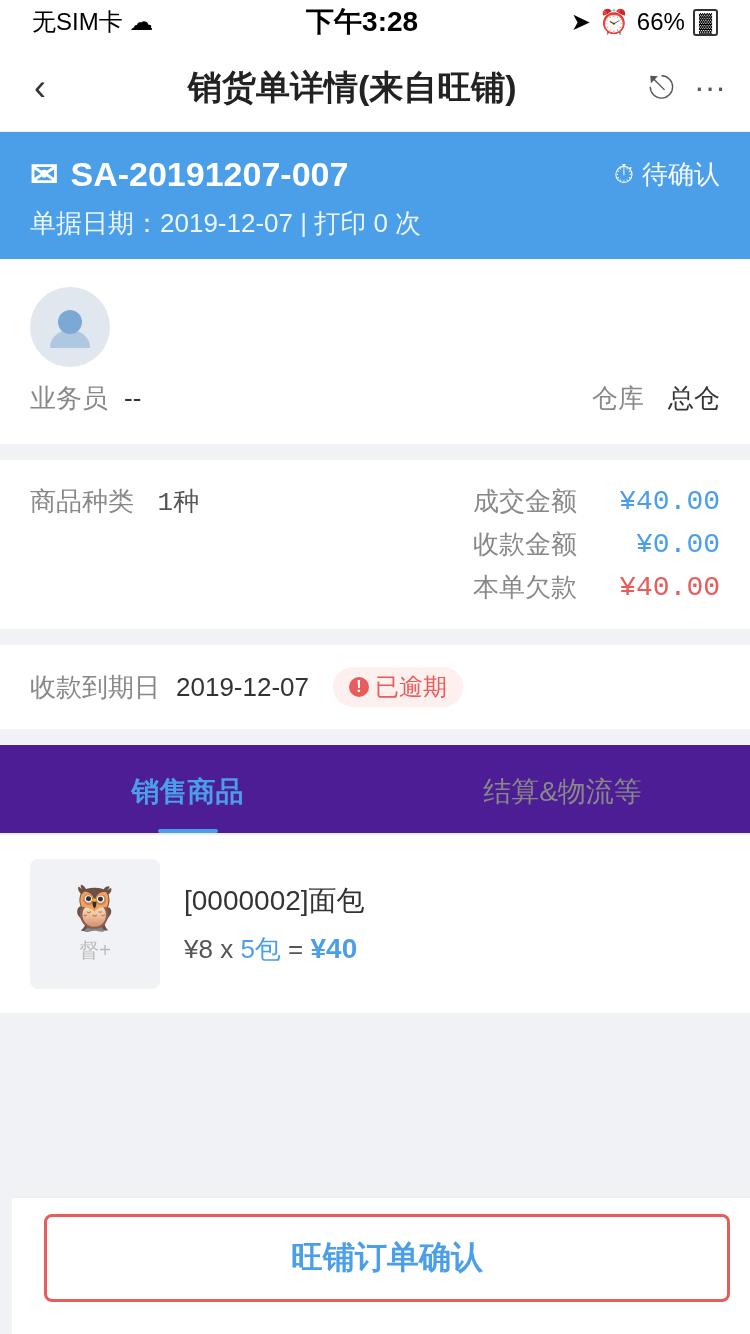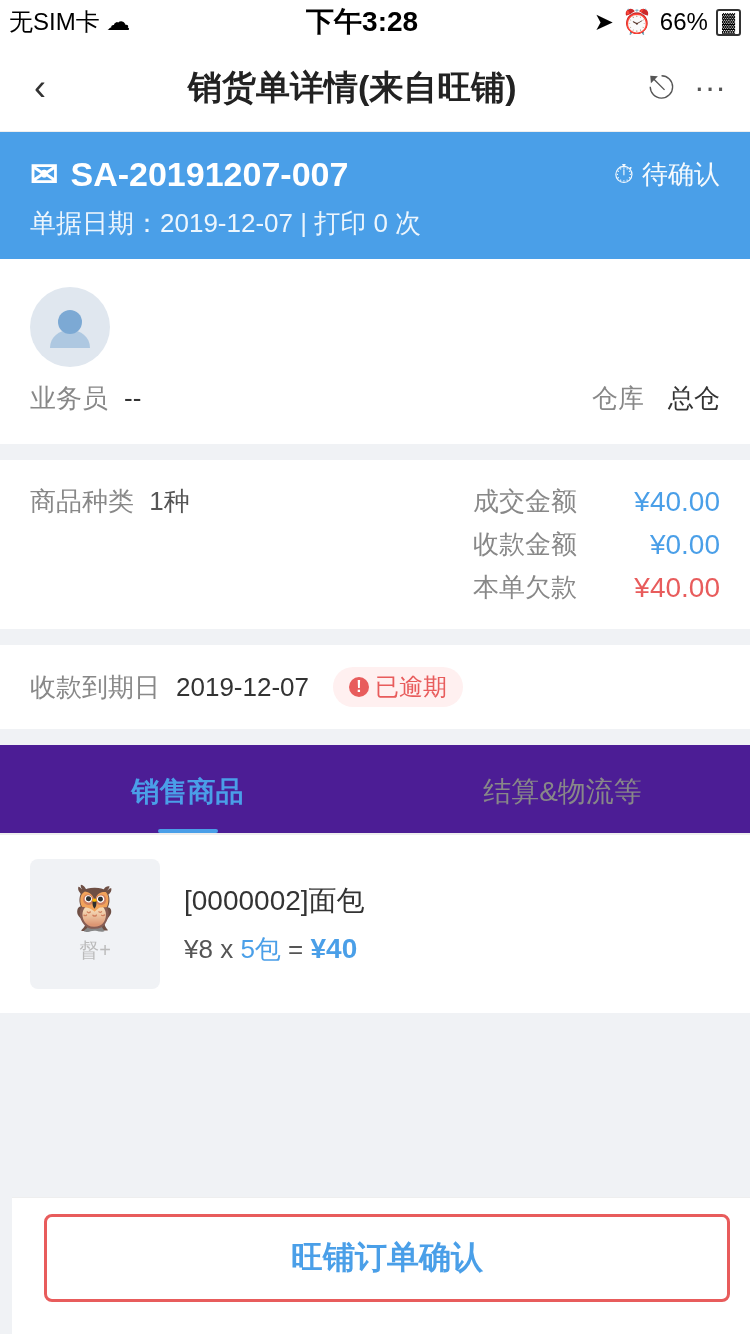--- a/index.html
+++ b/index.html
@@ -14,21 +14,21 @@
     }
 
     
     .status-bar {
       width: 750px;
       height: 44px;
       background: #fff;
       display: flex;
       align-items: center;
       justify-content: space-between;
-      padding: 0 9px;
+      padding: 0 32px;
       font-size: 24px;
       color: #000;
     }
     .status-left { display: flex; align-items: center; gap: 10px; }
     .status-center { font-size: 28px; font-weight: 600; }
     .status-right { display: flex; align-items: center; gap: 8px; font-size: 24px; }
 
     
     .nav-bar {
       width: 750px;
@@ -153,20 +153,21 @@
     .meta-value { color: #333; }
     .meta-divider { flex: 1; }
 
     
     .summary-section {
       background: #fff;
       padding: 24px 30px;
       display: flex;
       align-items: flex-start;
       justify-content: space-between;
+      font-family: Liberation Mono, monospace;
     }
     .summary-left { font-size: 26px; color: #555; }
     .summary-left .label { color: #888; margin-right: 8px; }
     .summary-right { text-align: right; }
     .summary-row {
       display: flex;
       justify-content: flex-end;
       align-items: center;
       gap: 23px;
       margin-bottom: 8px;

